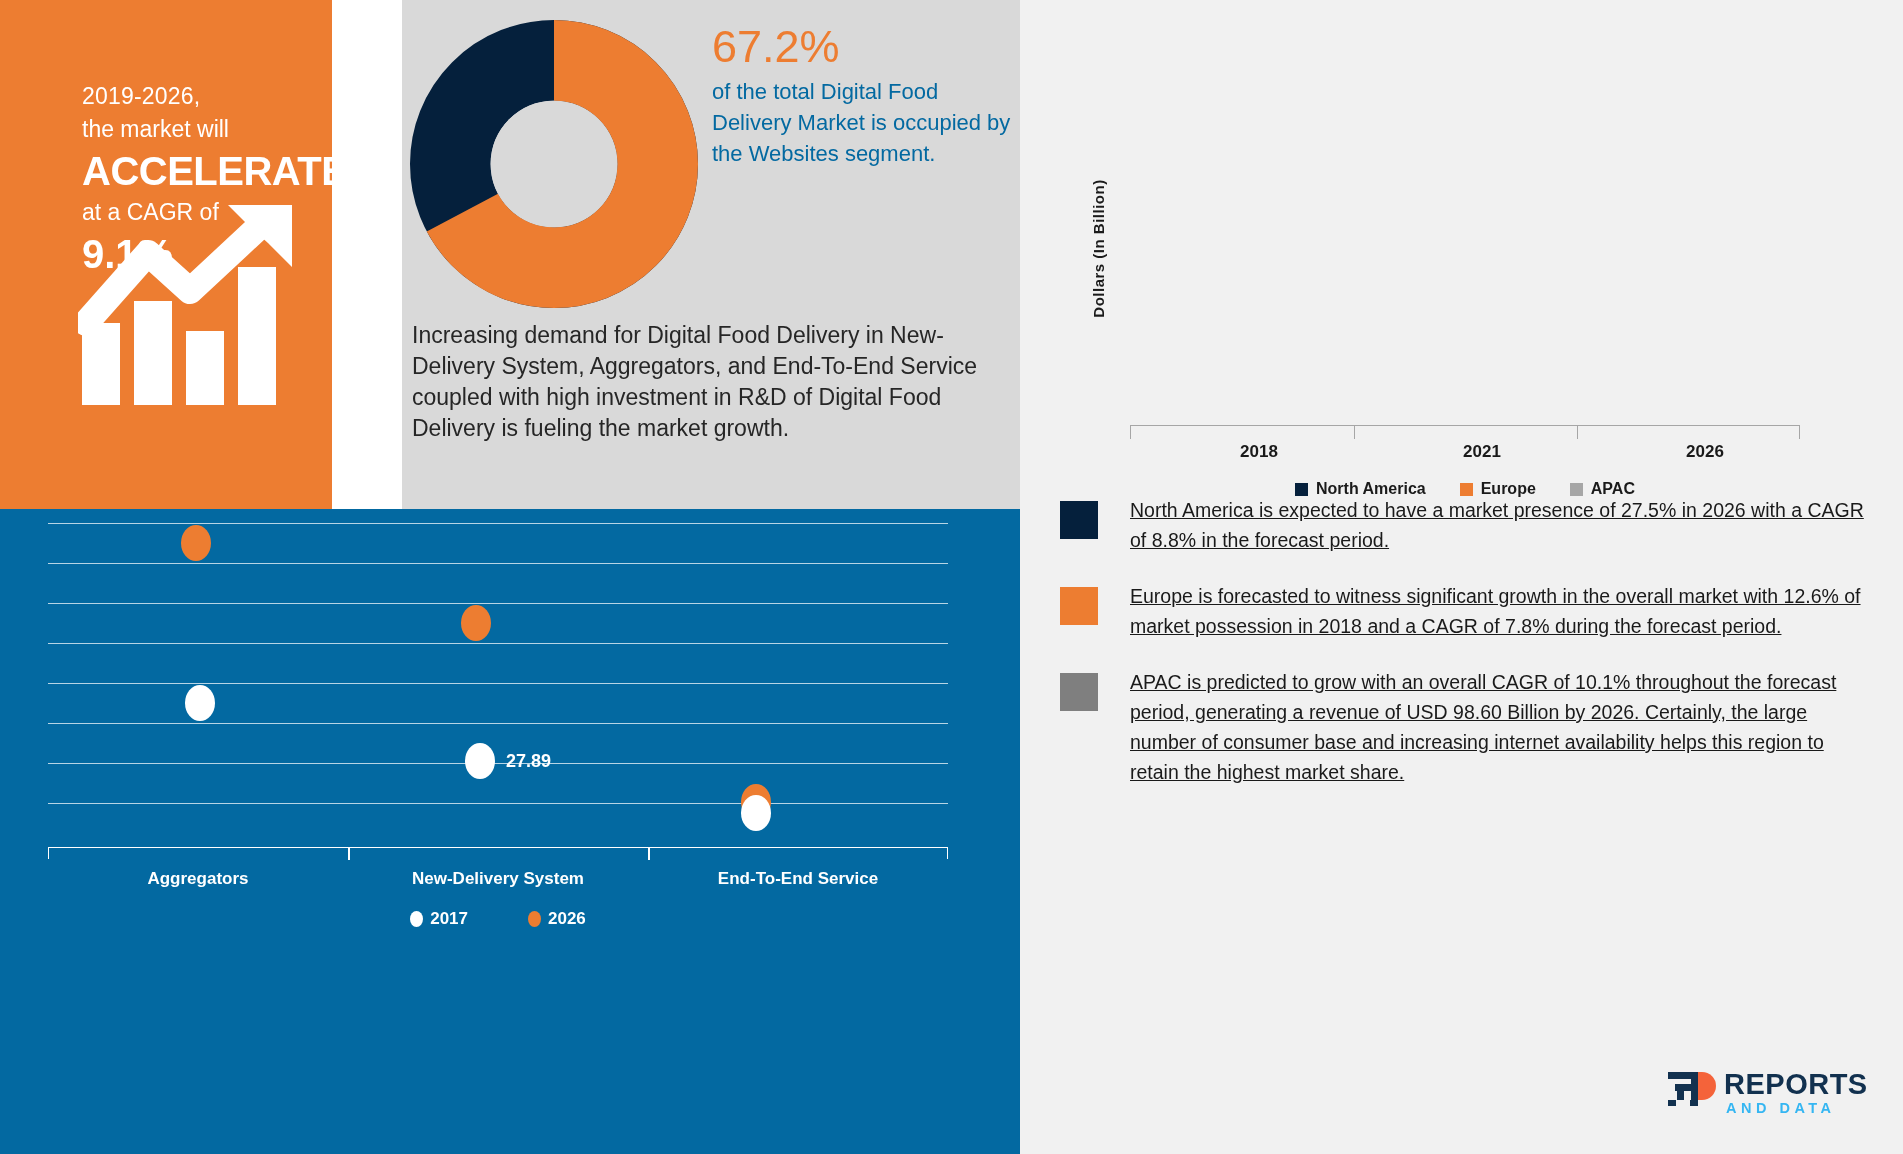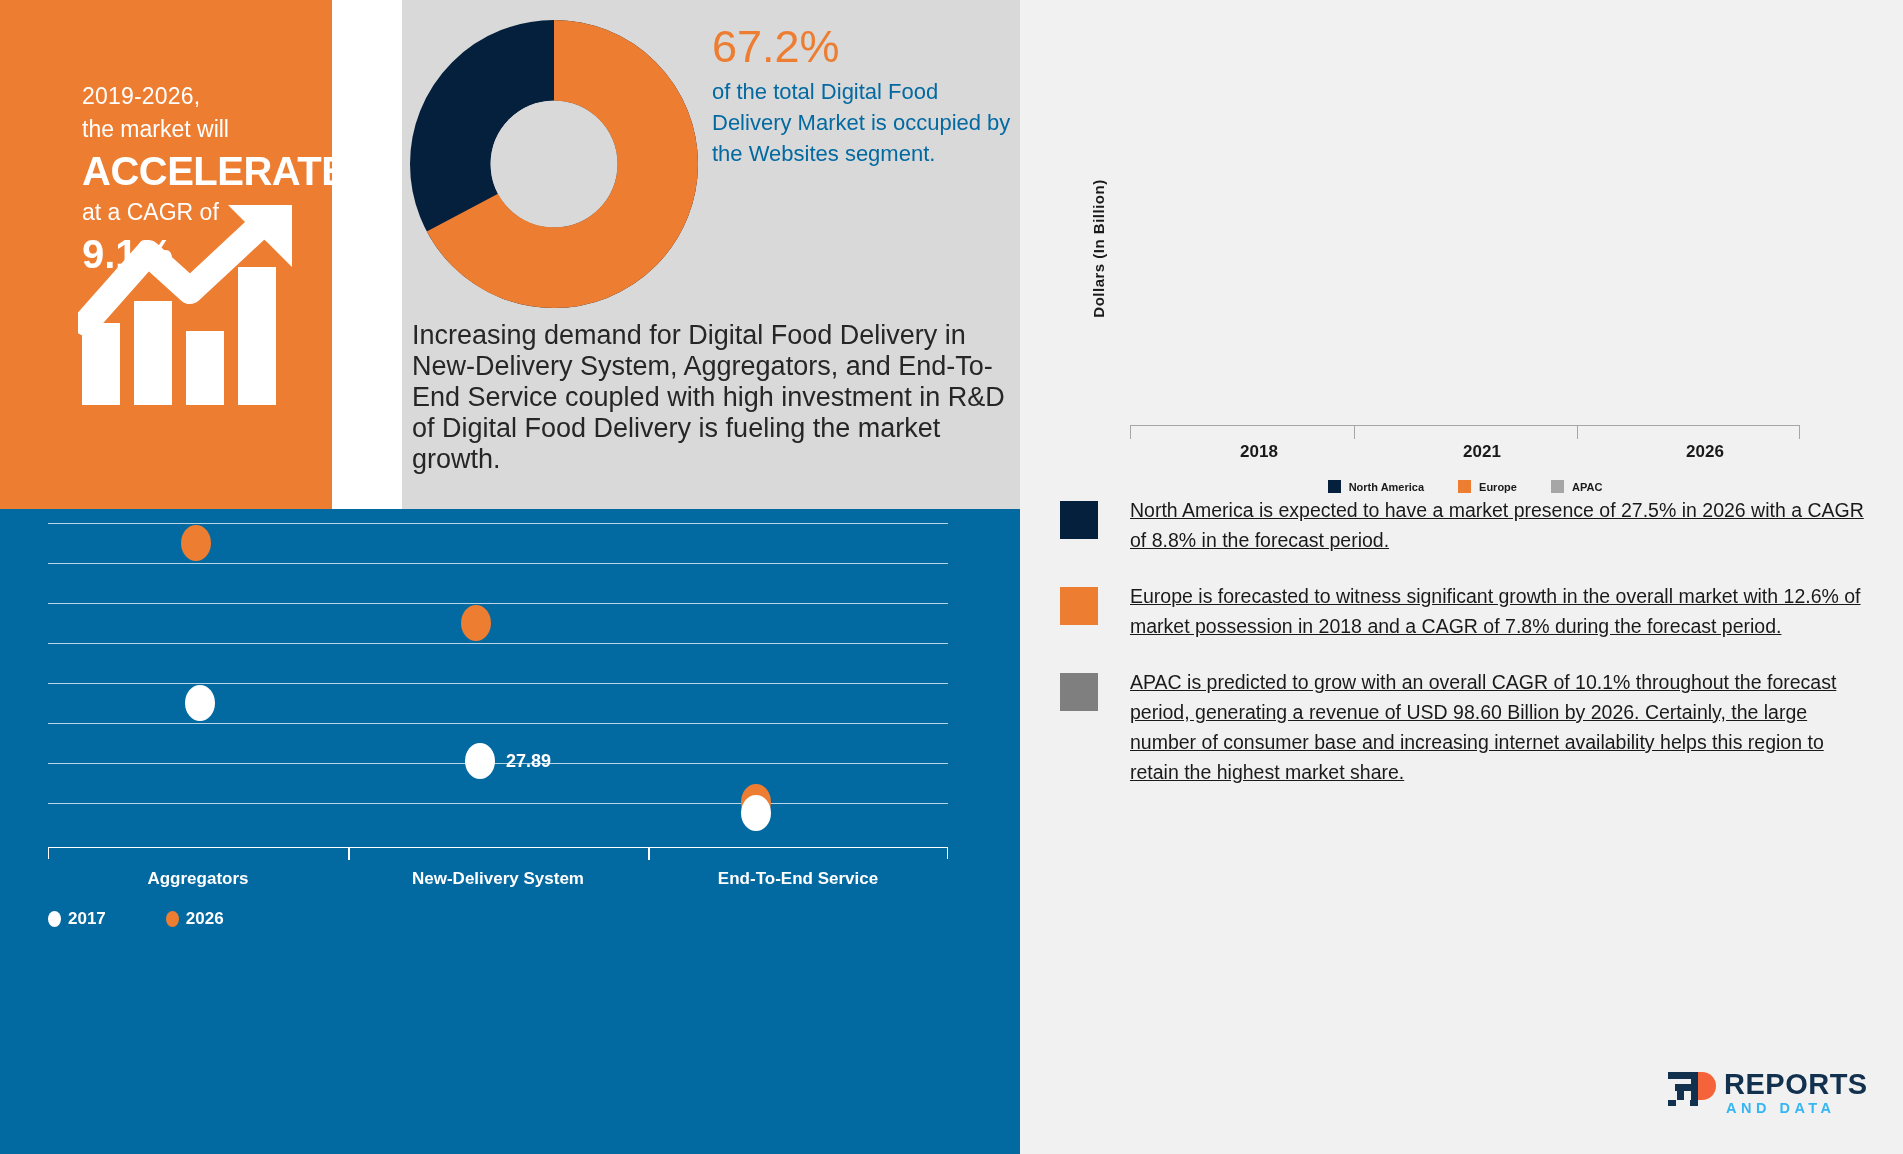--- a/index.html
+++ b/index.html
@@ -36,21 +36,21 @@
   }
   .donut-wrap { position:absolute; left:8px; top:20px; width:288px; height:288px; }
   .donut-svg { width:288px; height:288px; display:block; }
 
   .pct-block { position:absolute; left:310px; top:18px; width:300px; }
   .pct-value { font-size:45px; color:#ed7d31; line-height:58px; font-weight:400; }
   .pct-desc { font-size:22px; color:#0369a1; line-height:31px; font-weight:400; }
 
   .gray-paragraph {
     position:absolute; left:10px; top:320px; width:600px;
-    font-size:27px; line-height:31px; color:#262626;
+    font-size:23px; line-height:31px; color:#262626;
   }
 
   
   .navy-panel {
     position:absolute; left:0; top:509px; width:1020px; height:645px;
     background:#0369a1;
     color:#ffffff;
   }
   .dotplot { position:absolute; left:48px; top:12px; width:948px; height:320px; }
   .dp-grid { position:absolute; left:0; top:0; width:900px; height:320px; }
@@ -74,21 +74,21 @@
     border-left:1.5px solid #ffffff;
     border-right:1.5px solid #ffffff;
   }
   .dp-tick { position:absolute; top:0; width:1.5px; height:12px; background:#ffffff; }
   .dp-cat {
     position:absolute; top:348px; font-size:17px; font-weight:bold; color:#ffffff;
     text-align:left; transform:translateX(-50%);
   }
   .dp-legend {
     position:absolute; top:388px; left:0; width:900px;
-    display:flex; gap:60px; align-items:center;
+    display:flex; justify-content:center; gap:60px; align-items:center;
   }
   .dp-leg-item { display:flex; align-items:center; gap:7px; font-size:17px; font-weight:bold; }
   .dp-swatch { width:13px; height:16px; border-radius:50%; display:inline-block; }
 
   
   .right-half {
     position:absolute; left:1020px; top:0; width:883px; height:1154px;
     background:#f1f1f1;
   }
 
@@ -120,21 +120,21 @@
   .x-div { position:absolute; top:0; width:1px; height:13px; background:#a6a6a6; }
   .x-cat {
     position:absolute; top:372px; font-size:17px; font-weight:bold; color:#1a1a1a;
     transform:translateX(-50%);
     margin-left:18px;
   }
   .bar-legend {
     position:absolute; top:410px; left:90px; width:670px;
     display:flex; justify-content:center; align-items:center; gap:34px;
   }
-  .bl-item { display:flex; align-items:center; gap:8px; font-size:11px; font-weight:bold; color:#1a1a1a;}
+  .bl-item { display:flex; align-items:center; gap:8px; font-size:16px; font-weight:bold; color:#1a1a1a;}
   .bl-swatch { width:13px; height:13px; display:inline-block; }
 
   
   .region-notes { position:absolute; left:40px; top:495px; width:810px; }
   .region-row { display:flex; margin-bottom:26px; }
   .region-swatch { width:38px; height:38px; flex:0 0 38px; margin-right:32px; margin-top:6px; }
   .region-text { flex:1; font-size:19.5px; line-height:30px; color:#1a1a1a;text-decoration:underline; }
 
   
   .logo { position:absolute; left:1668px; top:1068px; width:210px; height:56px; }

